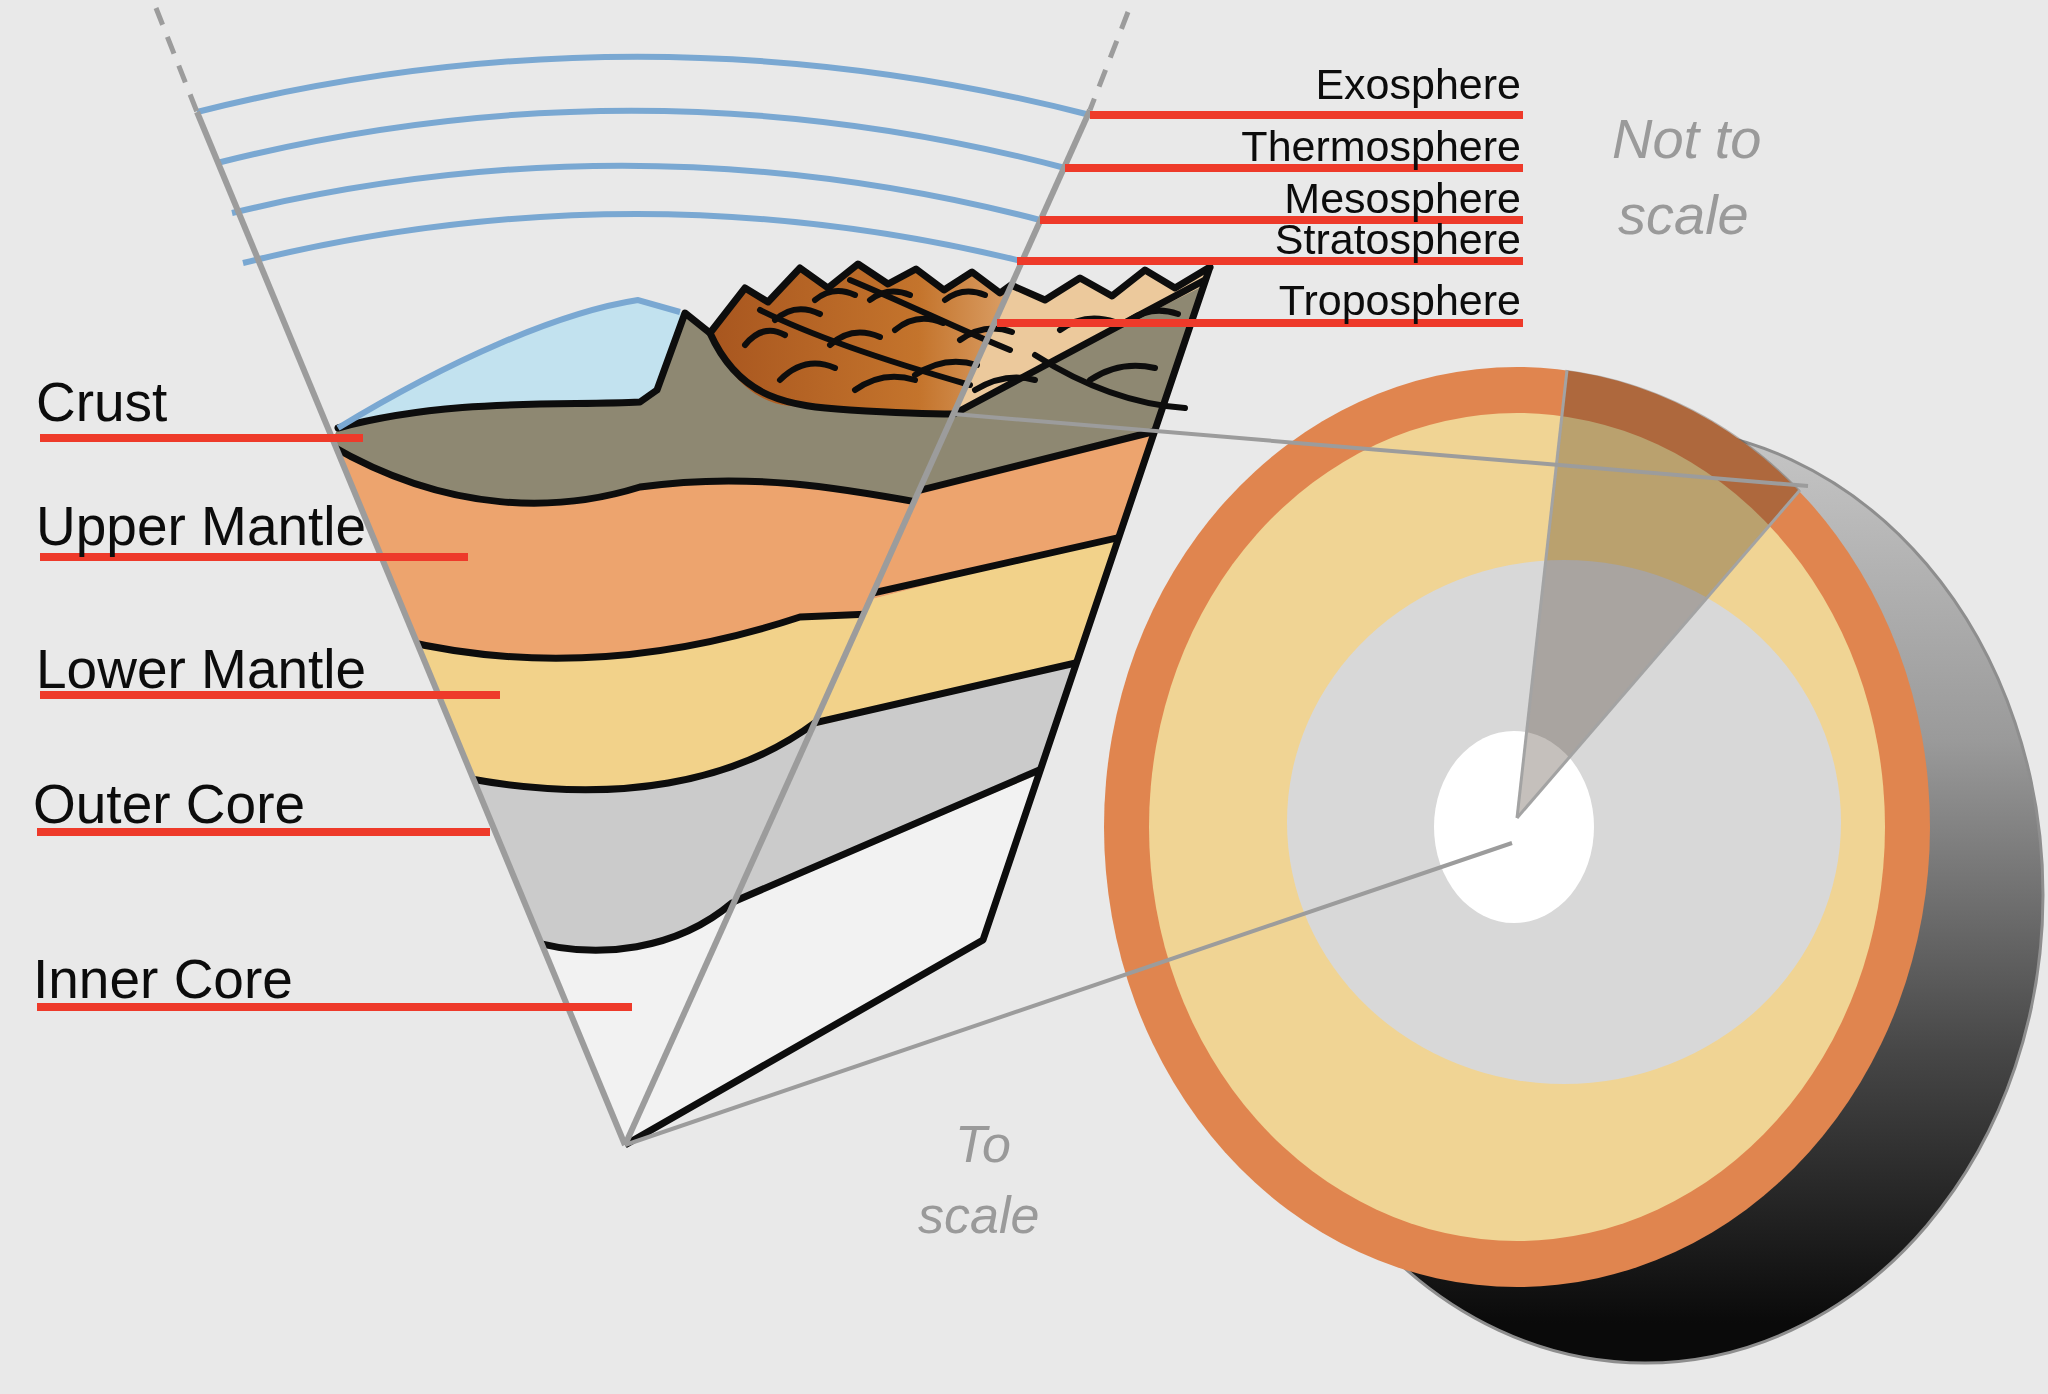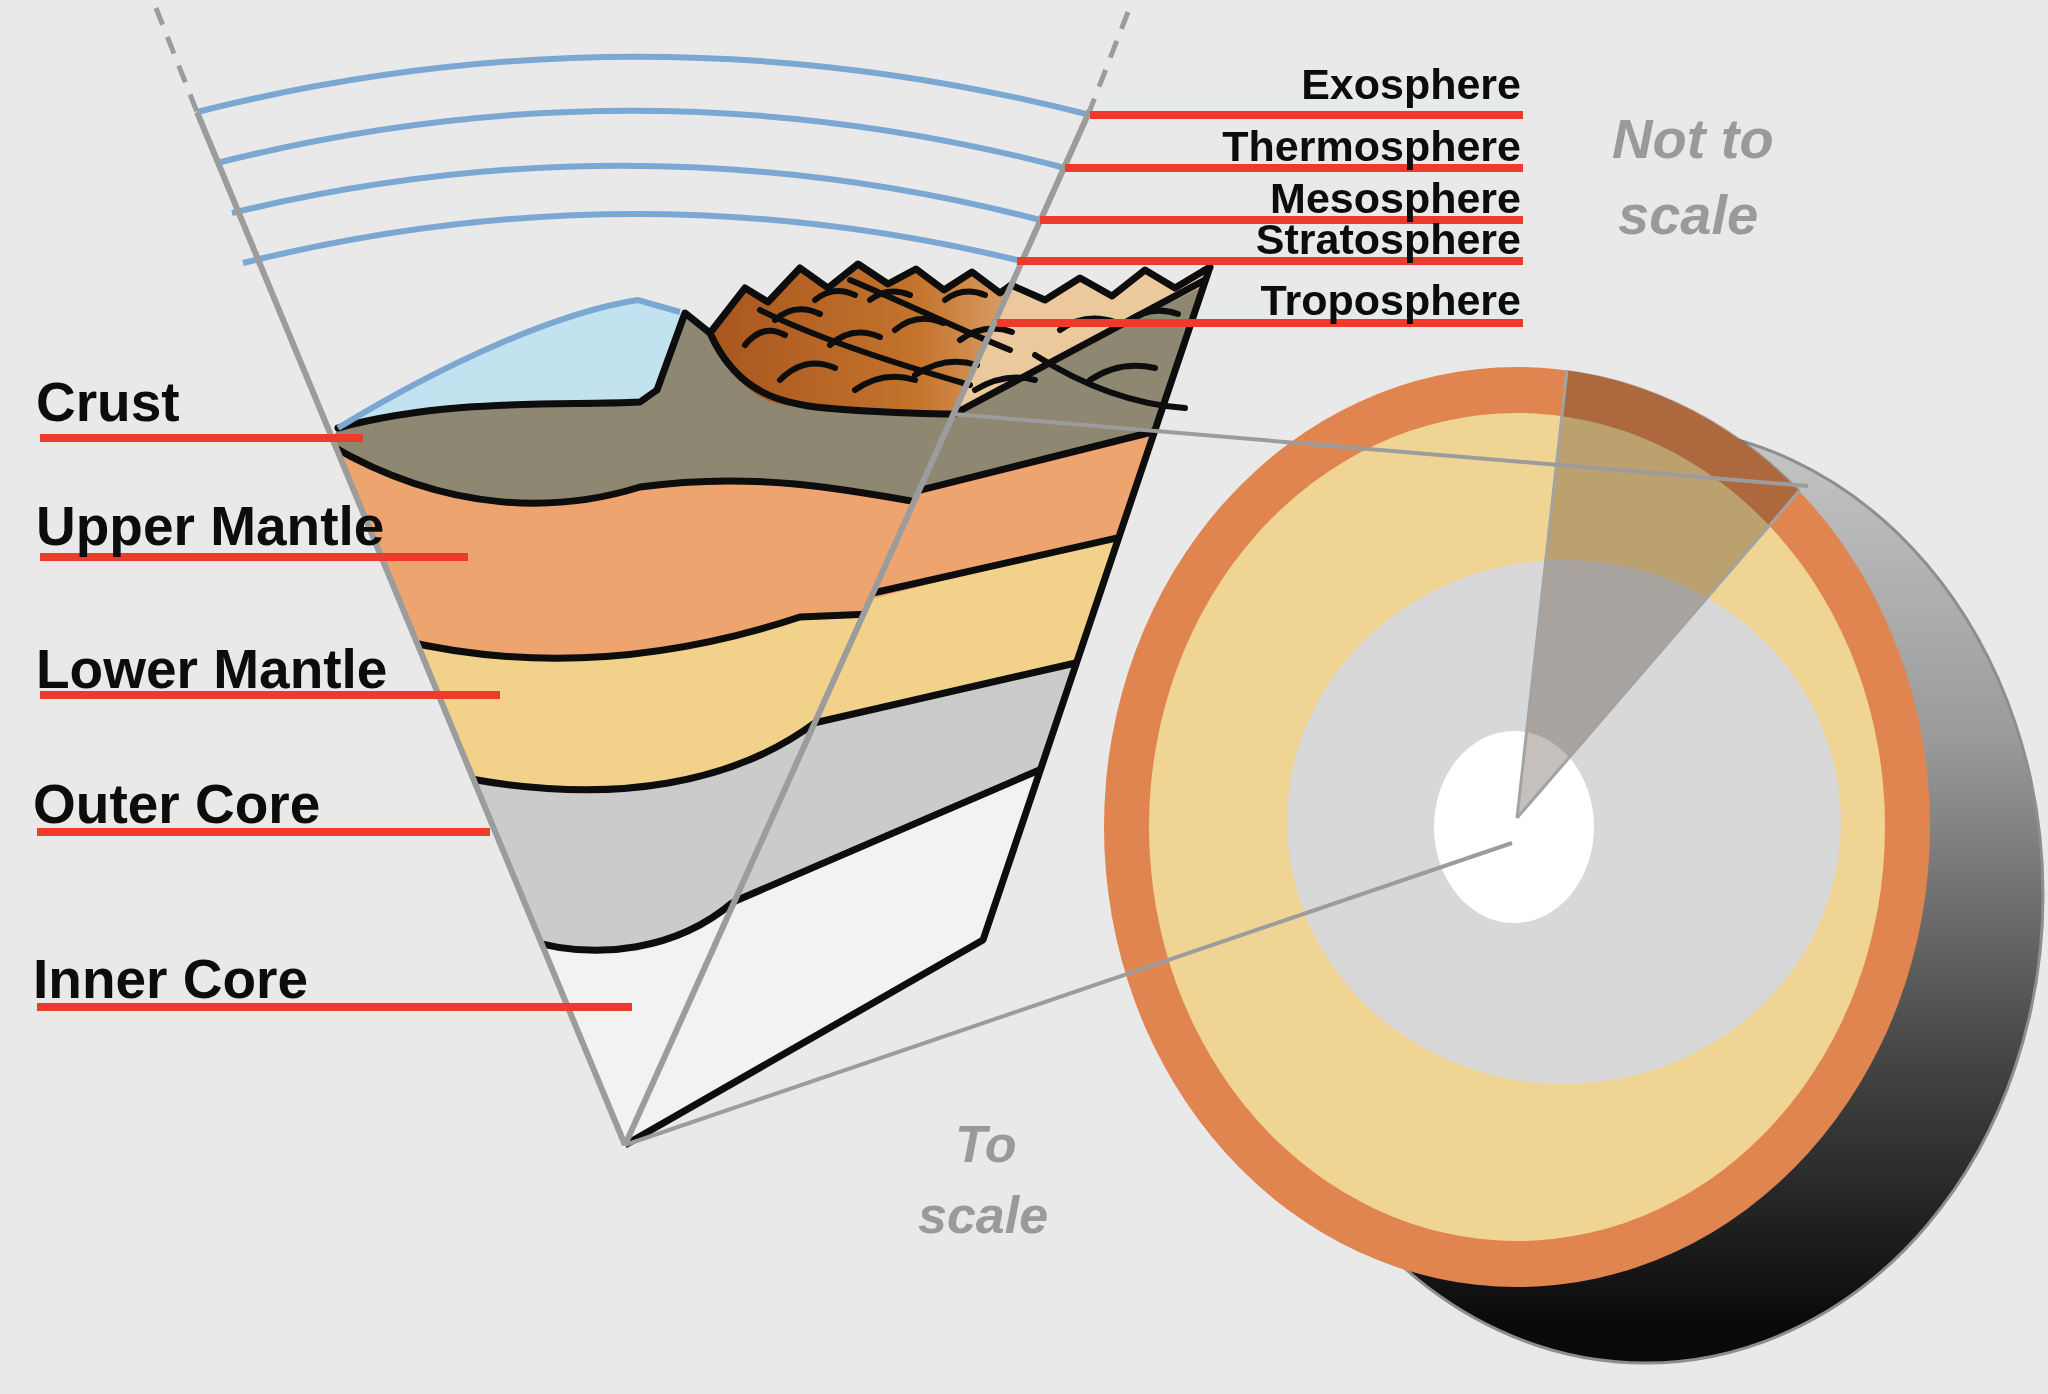--- a/index.html
+++ b/index.html
@@ -1,17 +1,17 @@
 <!DOCTYPE html>
 <html><head>
 <meta charset="utf-8">
 <style>
   html,body{margin:0;padding:0;background:#e9e9e9;}
   .stage{position:relative;width:2048px;height:1394px;background:#e9e9e9;overflow:hidden;
-         font-family:"Liberation Sans", sans-serif;font-weight:bold;}
+         font-family:"Liberation Sans", sans-serif;}
   svg{display:block}
   text{font-family:"Liberation Sans", sans-serif;}
   .layer-label{font-size:55px;fill:#0c0c0c;}
   .atm-label{font-size:43px;fill:#0c0c0c;}
   .scale-note{font-size:56px;fill:#9a9a9a;font-style:italic;}
   .scale-note-sm{font-size:52px;fill:#9a9a9a;font-style:italic;}
 </style>
 </head>
 <body>
 

